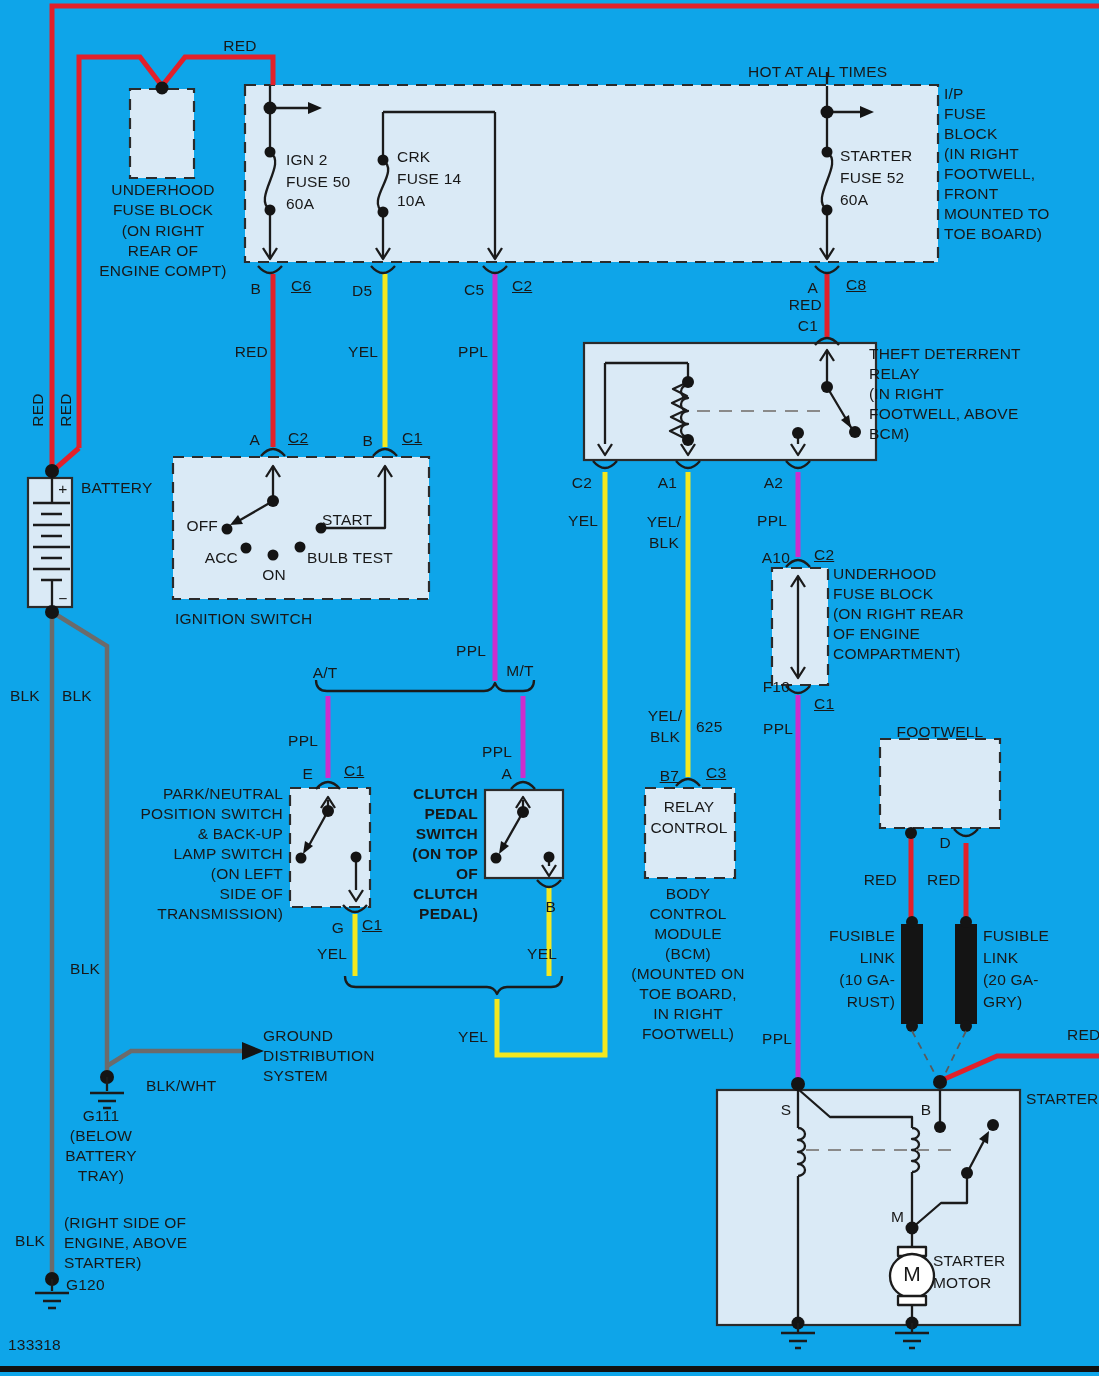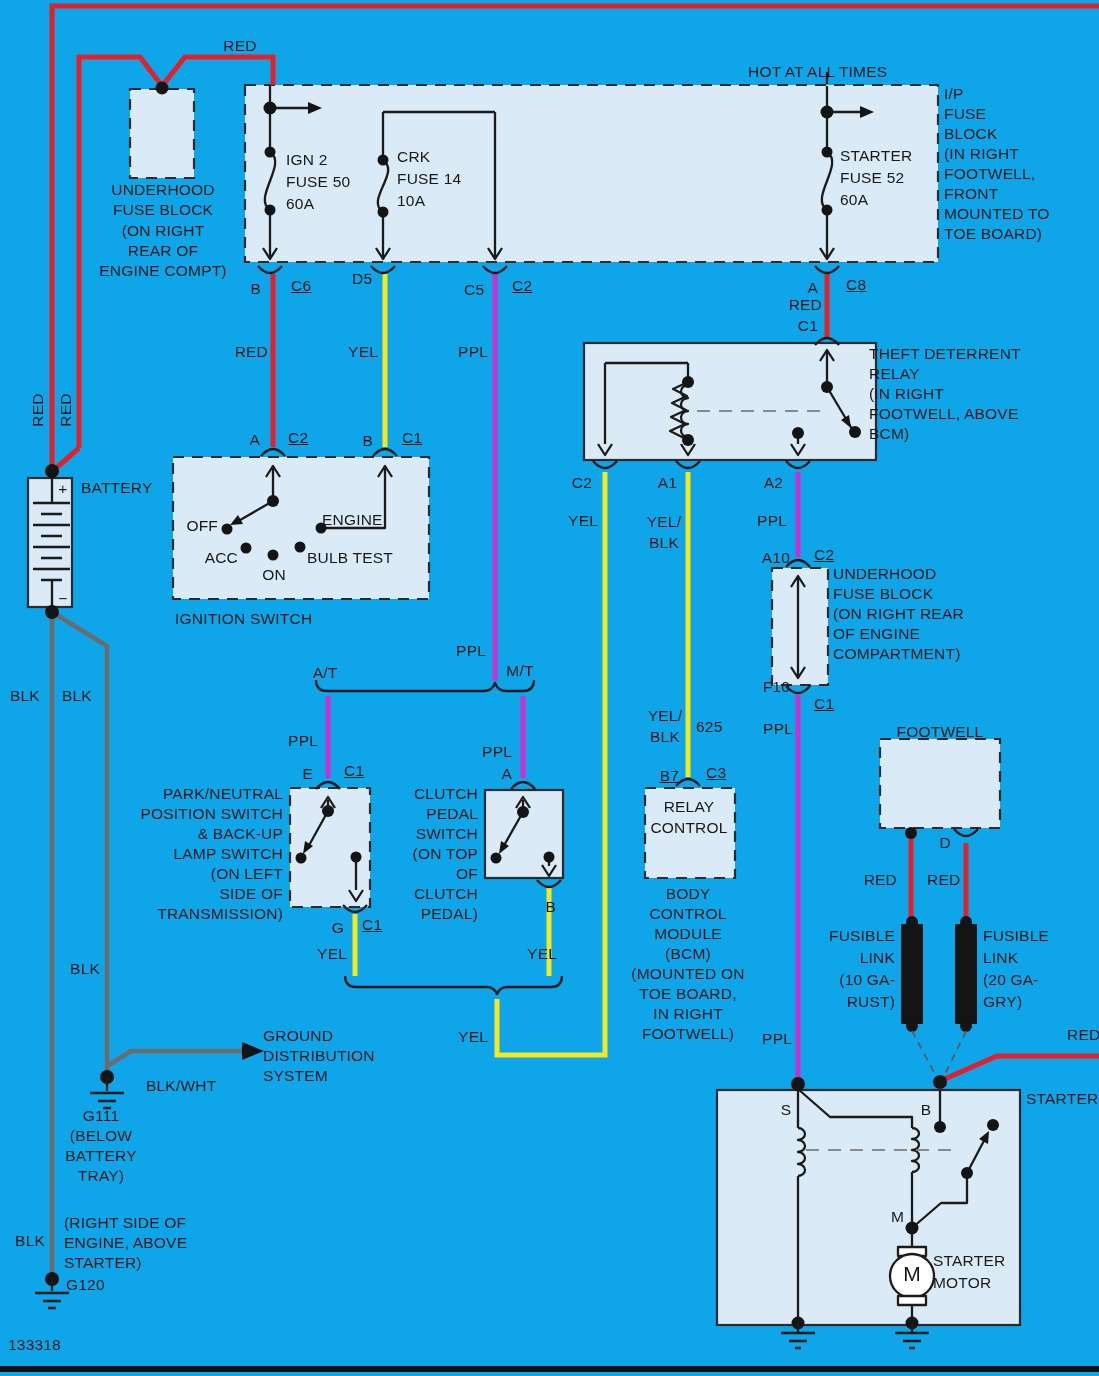--- a/index.html
+++ b/index.html
@@ -244,41 +244,41 @@
       <div class="lbl" style="top: 84px; left: 944px;">I/P
 FUSE
 BLOCK
 (IN RIGHT
 FOOTWELL,
 FRONT
 MOUNTED TO
 TOE BOARD)</div>
       <div class="lbl" style="top: 279px; right: 838px; text-align: right;">B</div>
       <div class="lbl u" style="top: 276px; left: 291px;">C6</div>
-      <div class="lbl" style="top: 269px; left: 352px;">D5</div>
+      <div class="lbl" style="top: 281px; left: 352px;">D5</div>
       <div class="lbl" style="top: 280px; left: 464px;">C5</div>
       <div class="lbl u" style="top: 276px; left: 512px;">C2</div>
       <div class="lbl" style="top: 278px; right: 281px; text-align: right;">A</div>
       <div class="lbl u" style="top: 275px; left: 846px;">C8</div>
       <div class="lbl" style="top: 295px; right: 277px; text-align: right;">RED</div>
       <div class="lbl" style="top: 316px; right: 281px; text-align: right;">C1</div>
       <div class="lbl" style="top: 342px; right: 831px; text-align: right;">RED</div>
       <div class="lbl" style="top: 342px; right: 721px; text-align: right;">YEL</div>
       <div class="lbl" style="top: 342px; right: 611px; text-align: right;">PPL</div>
       <div class="lbl" style="top: 400px; left: 38px; text-align: center; transform: translateX(-50%) rotate(-90deg);">RED</div>
       <div class="lbl" style="top: 400px; left: 66px; text-align: center; transform: translateX(-50%) rotate(-90deg);">RED</div>
       <div class="lbl" style="top: 478px; left: 81px;">BATTERY</div>
       <div class="lbl" style="top: 479px; left: 63px; text-align: center; transform: translateX(-50%);">+</div>
       <div class="lbl" style="top: 589px; left: 63px; text-align: center; transform: translateX(-50%);">−</div>
       <div class="lbl" style="top: 430px; right: 839px; text-align: right;">A</div>
       <div class="lbl u" style="top: 428px; left: 288px;">C2</div>
       <div class="lbl" style="top: 431px; right: 726px; text-align: right;">B</div>
       <div class="lbl u" style="top: 428px; left: 402px;">C1</div>
       <div class="lbl" style="top: 516px; right: 881px; text-align: right;">OFF</div>
-      <div class="lbl" style="top: 510px; left: 322px;">ENGINE</div>
+      <div class="lbl" style="top: 510px; left: 322px;">START</div>
       <div class="lbl" style="top: 548px; right: 861px; text-align: right;">ACC</div>
       <div class="lbl" style="top: 565px; left: 274px; text-align: center; transform: translateX(-50%);">ON</div>
       <div class="lbl" style="top: 548px; left: 307px;">BULB TEST</div>
       <div class="lbl" style="top: 609px; left: 175px;">IGNITION SWITCH</div>
       <div class="lbl" style="top: 344px; left: 869px;">THEFT DETERRENT
 RELAY
 (IN RIGHT
 FOOTWELL, ABOVE
 BCM)</div>
       <div class="lbl" style="top: 473px; right: 507px; text-align: right;">C2</div>
@@ -333,21 +333,21 @@
       <div class="lbl u" style="top: 761px; left: 344px;">C1</div>
       <div class="lbl" style="top: 742px; right: 587px; text-align: right;">PPL</div>
       <div class="lbl" style="top: 764px; right: 587px; text-align: right;">A</div>
       <div class="lbl" style="top: 784px; right: 816px; text-align: right;">PARK/NEUTRAL
 POSITION SWITCH
 &amp; BACK-UP
 LAMP SWITCH
 (ON LEFT
 SIDE OF
 TRANSMISSION)</div>
-      <div class="lbl" style="top: 784px; right: 621px; text-align: right;">CLUTCH
+      <div class="lbl" style="top: 784px; right: 621px; text-align: right; font-weight: bold;">CLUTCH
 PEDAL
 SWITCH
 (ON TOP
 OF
 CLUTCH
 PEDAL)</div>
       <div class="lbl" style="top: 918px; right: 755px; text-align: right;">G</div>
       <div class="lbl u" style="top: 915px; left: 362px;">C1</div>
       <div class="lbl" style="top: 944px; right: 752px; text-align: right;">YEL</div>
       <div class="lbl" style="top: 897px; right: 543px; text-align: right;">B</div>

